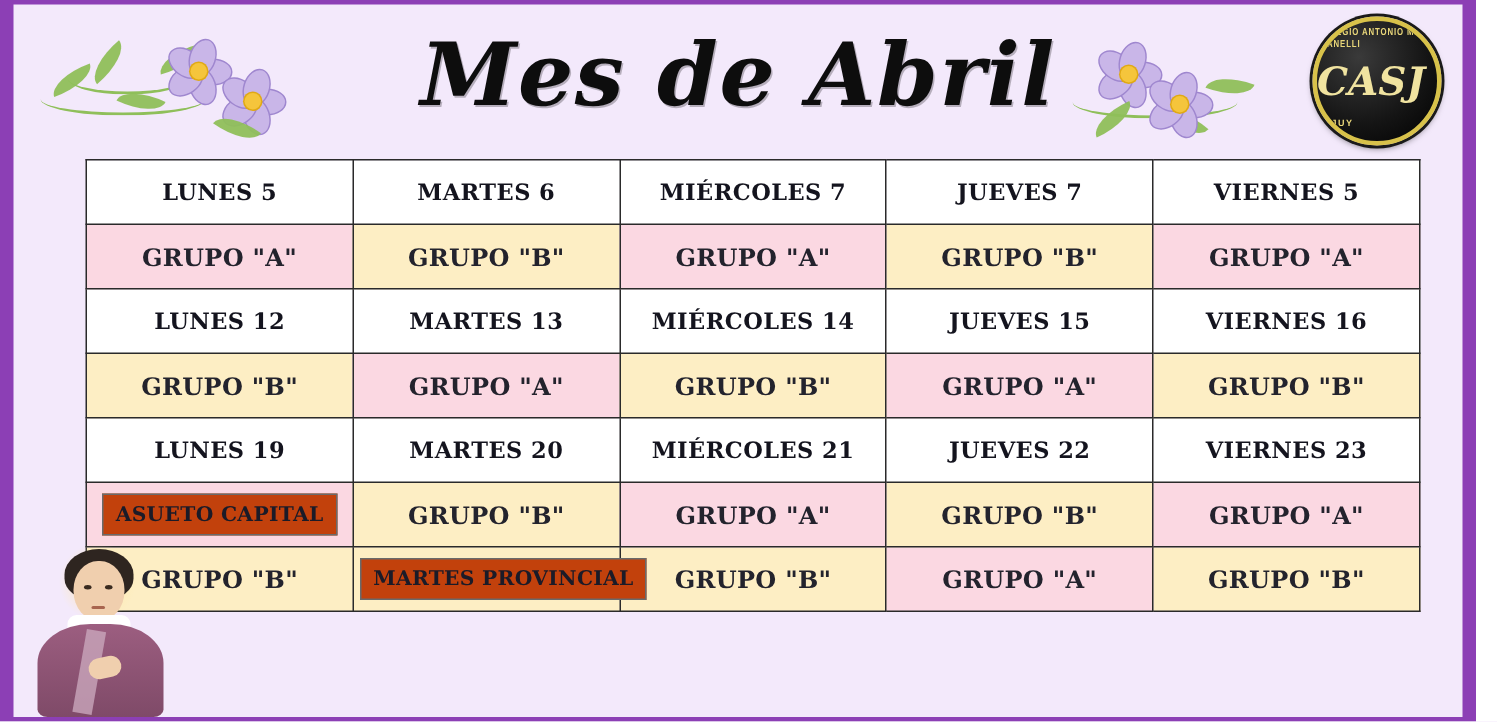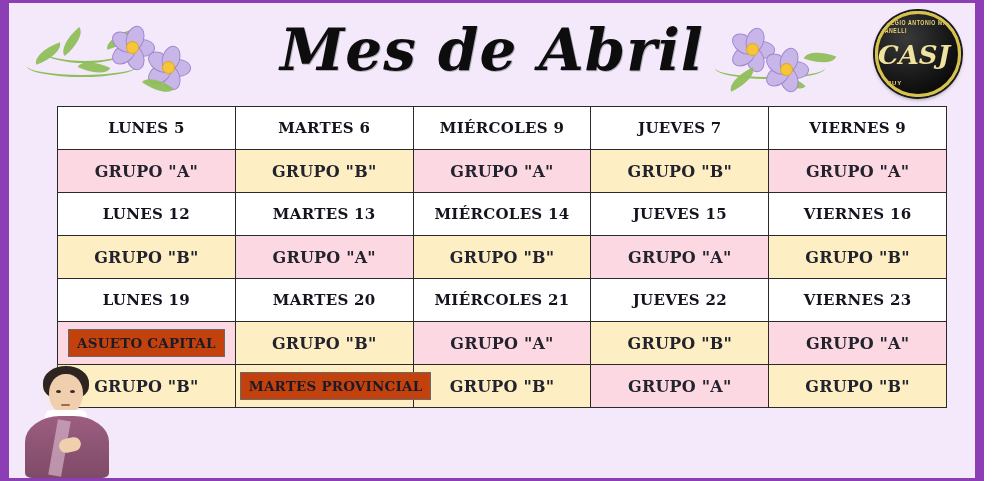--- a/index.html
+++ b/index.html
@@ -336,23 +336,23 @@
       <div class="ring-text-bottom">JUJUY</div>
     </div>
   </div>
 
   <div id="table-wrap">
     <table>
       <tbody id="cal-body">
           <tr>
             <td class="day">LUNES 5</td>
             <td class="day">MARTES 6</td>
-            <td class="day">MIÉRCOLES 9</td>
+            <td class="day">MIÉRCOLES 7</td>
             <td class="day">JUEVES 7</td>
-            <td class="day">VIERNES 9</td>
+            <td class="day">VIERNES 5</td>
           </tr>
           <tr>
             <td class="grp pink">GRUPO "A"</td>
             <td class="grp cream">GRUPO "B"</td>
             <td class="grp pink">GRUPO "A"</td>
             <td class="grp cream">GRUPO "B"</td>
             <td class="grp pink">GRUPO "A"</td>
           </tr>
           <tr>
             <td class="day">LUNES 12</td>

